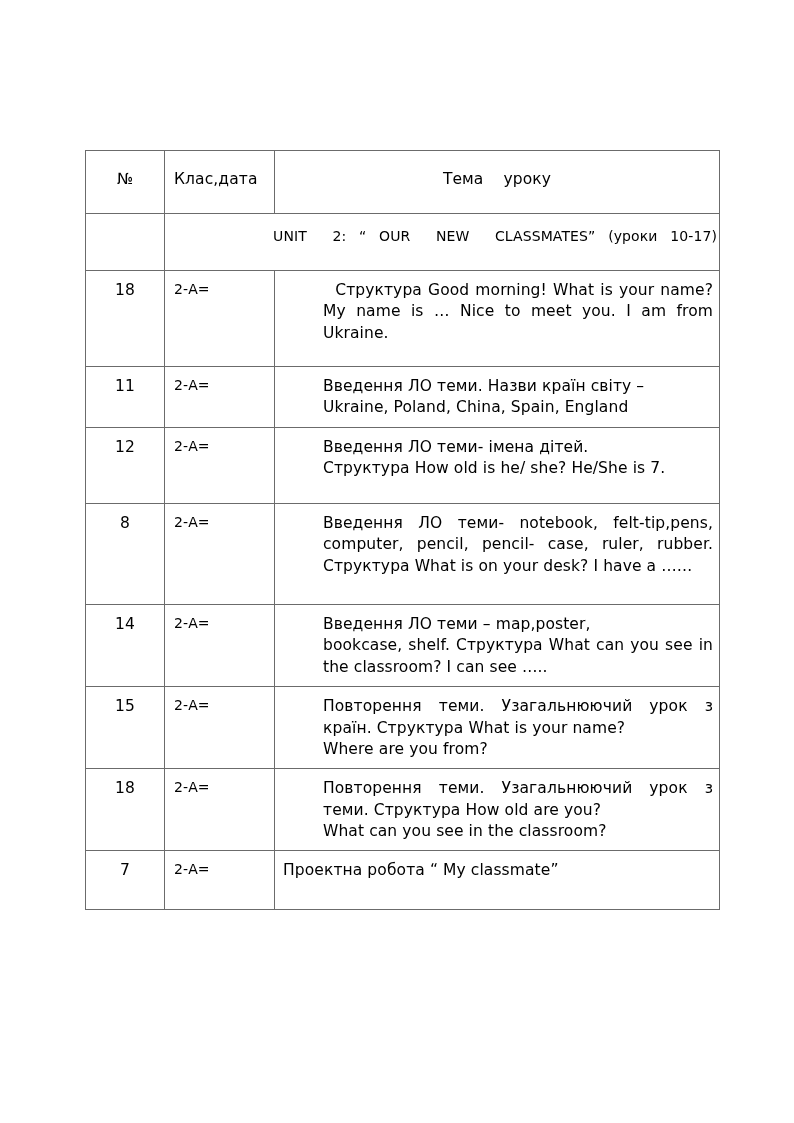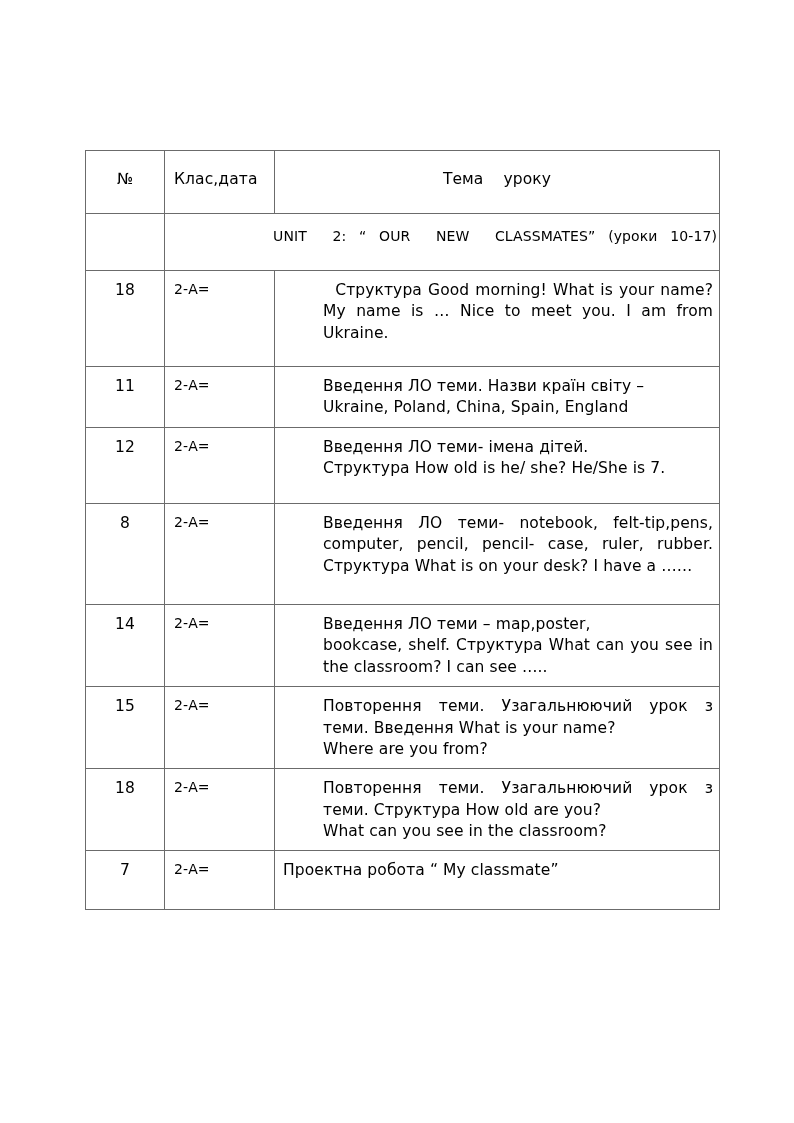--- a/index.html
+++ b/index.html
@@ -230,21 +230,21 @@
         </tr>
 
         <tr class="body-row justify r15">
           <td class="num-cell">
             <div class="cell-pad">15</div>
           </td>
           <td class="class-cell">
             <div class="cell-pad">2-А=</div>
           </td>
           <td class="theme-cell">
-            <div class="cell-pad">Повторення теми. Узагальнюючий урок з теми. Введення What is your name?
+            <div class="cell-pad">Повторення теми. Узагальнюючий урок з країн. Структура What is your name?
 Where are you from?</div>
           </td>
         </tr>
 
         <tr class="body-row justify r16">
           <td class="num-cell">
             <div class="cell-pad">18</div>
           </td>
           <td class="class-cell">
             <div class="cell-pad">2-А=</div>

